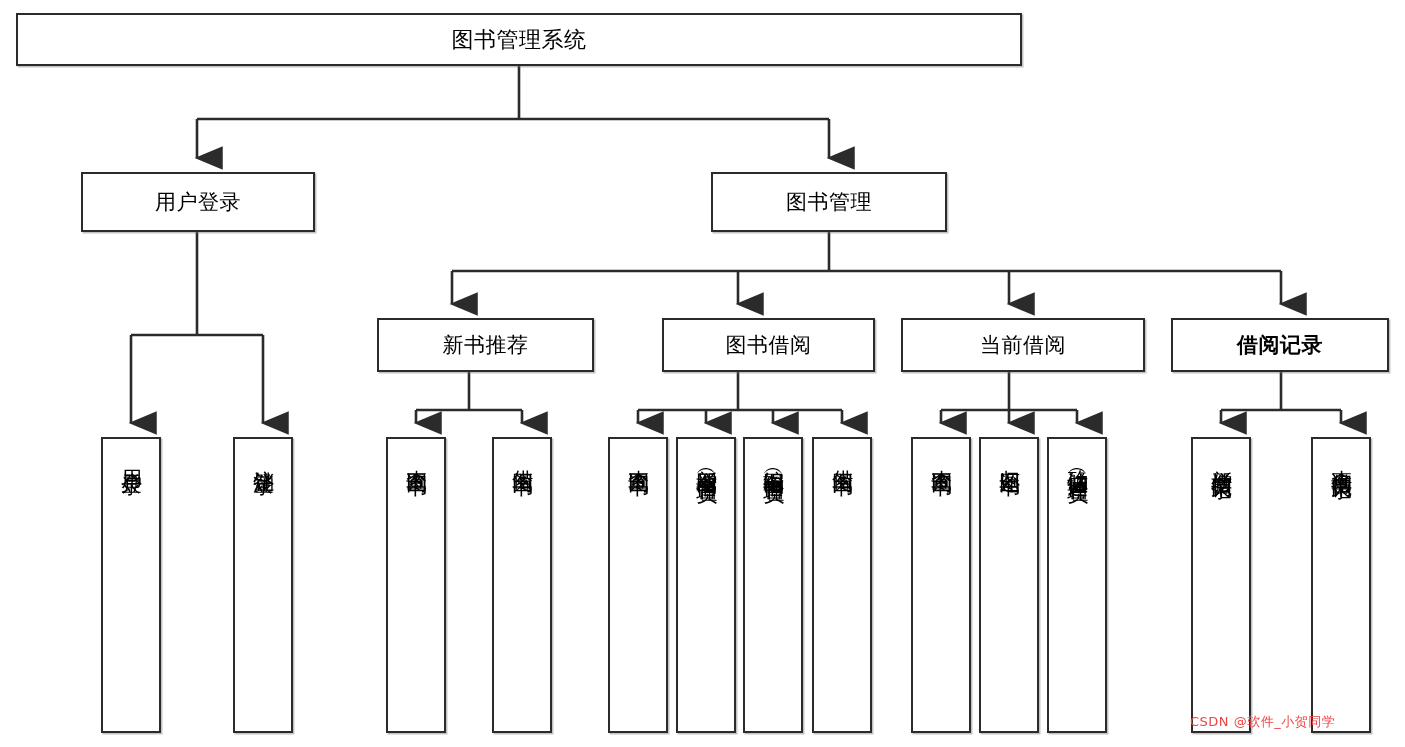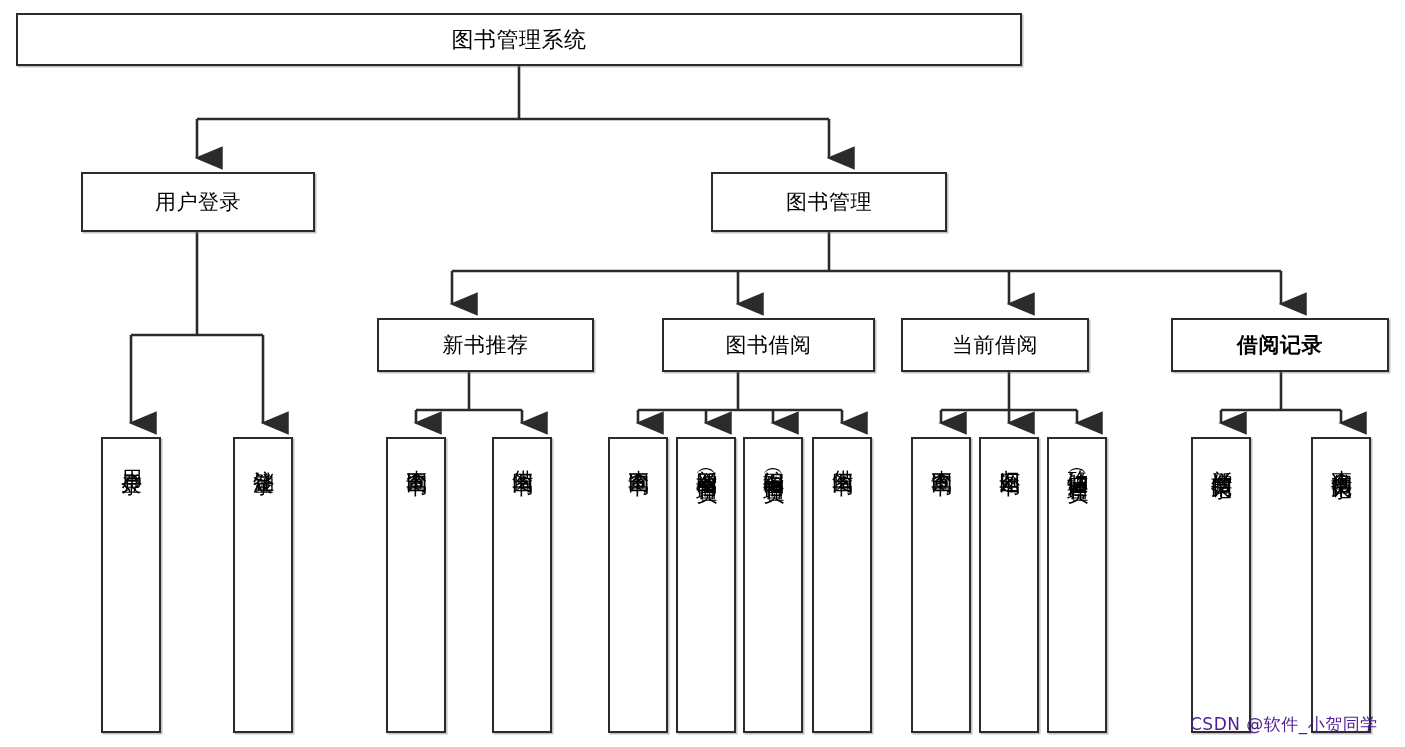--- a/index.html
+++ b/index.html
@@ -48,22 +48,22 @@
     writing-mode:vertical-rl;
     text-orientation:upright;
     font-size:21px;
     line-height:1.32;
     letter-spacing:2px;
     white-space:normal;
     max-height:292px;
   }
   .watermark{
     position:absolute;
-    font-size:17px;
-    color:#4c1d95;
+    font-size:13px;
+    color:#ef4444;
     white-space:nowrap;
     letter-spacing:.5px;
   }
 </style>
 </head>
 <body>
 
 <div id="canvas">
 
   <svg class="wires" viewBox="0 0 1405 747" xmlns="http://www.w3.org/2000/svg">
@@ -128,21 +128,21 @@
   <div class="node" style="left:711px; top:172px; width:236px; height:60px;">
     <span class="label">图书管理</span>
   </div>
 
   <div class="node" style="left:361px; top:318px; width:217px; height:54px;margin-left:16px;">
     <span class="label">新书推荐</span>
   </div>
   <div class="node" style="left:632px; top:318px; width:213px; height:54px;margin-left:30px;">
     <span class="label">图书借阅</span>
   </div>
-  <div class="node" style="left:901px; top:318px; width:188px; height:54px;">
+  <div class="node" style="left:901px; top:318px; width:244px; height:54px;">
     <span class="label">当前借阅</span>
   </div>
   <div class="node" style="left:1171px; top:318px; width:218px; height:54px;font-weight:bold;">
     <span class="label">借阅记录</span>
   </div>
 
   <div class="node leaf" style="left:101px; top:437px; width:60px; height:296px;">
     <span class="label">用户登录</span>
   </div>
   <div class="node leaf" style="left:233px; top:437px; width:60px; height:296px;">

